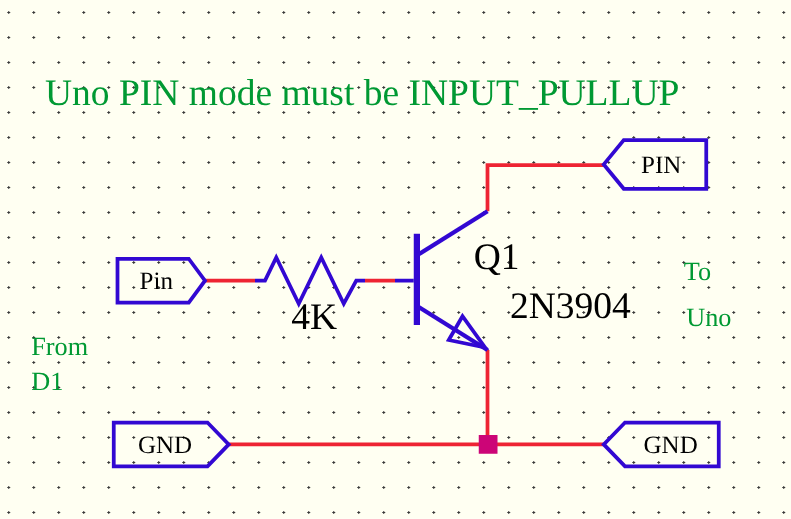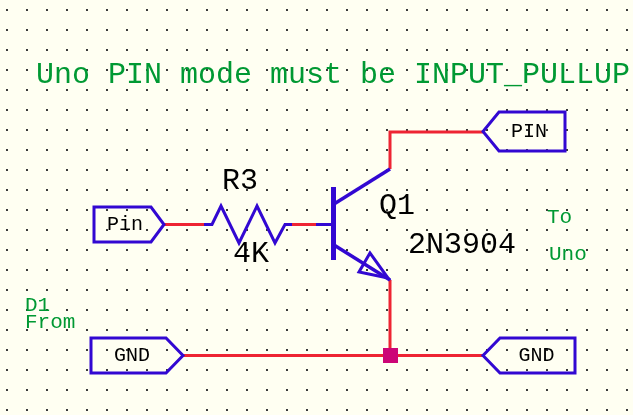--- a/index.html
+++ b/index.html
@@ -4,21 +4,21 @@
 <style>
   html,body{margin:0;padding:0;}
   .canvas{
     position:relative;
     width:633px;height:415px;
     overflow:hidden;
     background-color:#fffff2;
     background-image:radial-gradient(circle,#3a3a3a 0.9px,rgba(0,0,0,0) 1.05px);
     background-size:20px 20px;
     background-position:17px 0px;
-    font-family:Liberation Mono, monospace;
+    font-family:Liberation Serif, serif;
   }
   .layer{position:absolute;left:0;top:0;}
   .txt{
     position:absolute;
     line-height:1;
     white-space:nowrap;
     letter-spacing:0;
   }
   .green{color:#009933;font-size:21px;}
   .heading{color:#009933;font-size:30px;}
@@ -58,26 +58,25 @@
     <rect class="junction" x="383" y="348" width="15" height="15"></rect>
 
     <polygon class="comp" stroke-width="3" points="94,207 151,207 164,224.5 151,242 94,242"></polygon>
     <polygon class="comp" stroke-width="3" points="499,112 565,112 565,151 499,151 483,131.5"></polygon>
     <polygon class="comp" stroke-width="3" points="91,338 166,338 183,355.5 166,373 91,373"></polygon>
     <polygon class="comp" stroke-width="3" points="500,338 575,338 575,373 500,373 483,355.5"></polygon>
   </svg>
 
   <div class="txt heading" style="left:36px;top:60px;">Uno PIN mode must be INPUT_PULLUP</div>
 
-  <div class="txt black" style="left:222px;top:166px;">R3</div>
   <div class="txt black" style="left:233px;top:239px;">4K</div>
   <div class="txt black" style="left:379px;top:191px;">Q1</div>
   <div class="txt black" style="left:364px;top:230px;margin-left:44px;">2N3904</div>
 
-  <div class="txt green" style="left:25px;top:267px;margin-top:45px;">From</div>
+  <div class="txt green" style="left:25px;top:267px;">From</div>
   <div class="txt green" style="left:25px;top:295px;">D1</div>
   <div class="txt green" style="left:547px;top:207px;">To</div>
   <div class="txt green" style="left:549px;top:244px;">Uno</div>
 
   <div class="portlabel" style="left:94px;top:207px;width:62px;height:35px;">Pin</div>
   <div class="portlabel" style="left:499px;top:112px;width:60px;height:39px;">PIN</div>
   <div class="portlabel" style="left:95px;top:338px;width:74px;height:35px;">GND</div>
   <div class="portlabel" style="left:500px;top:338px;width:73px;height:35px;">GND</div>
 
 </div>

